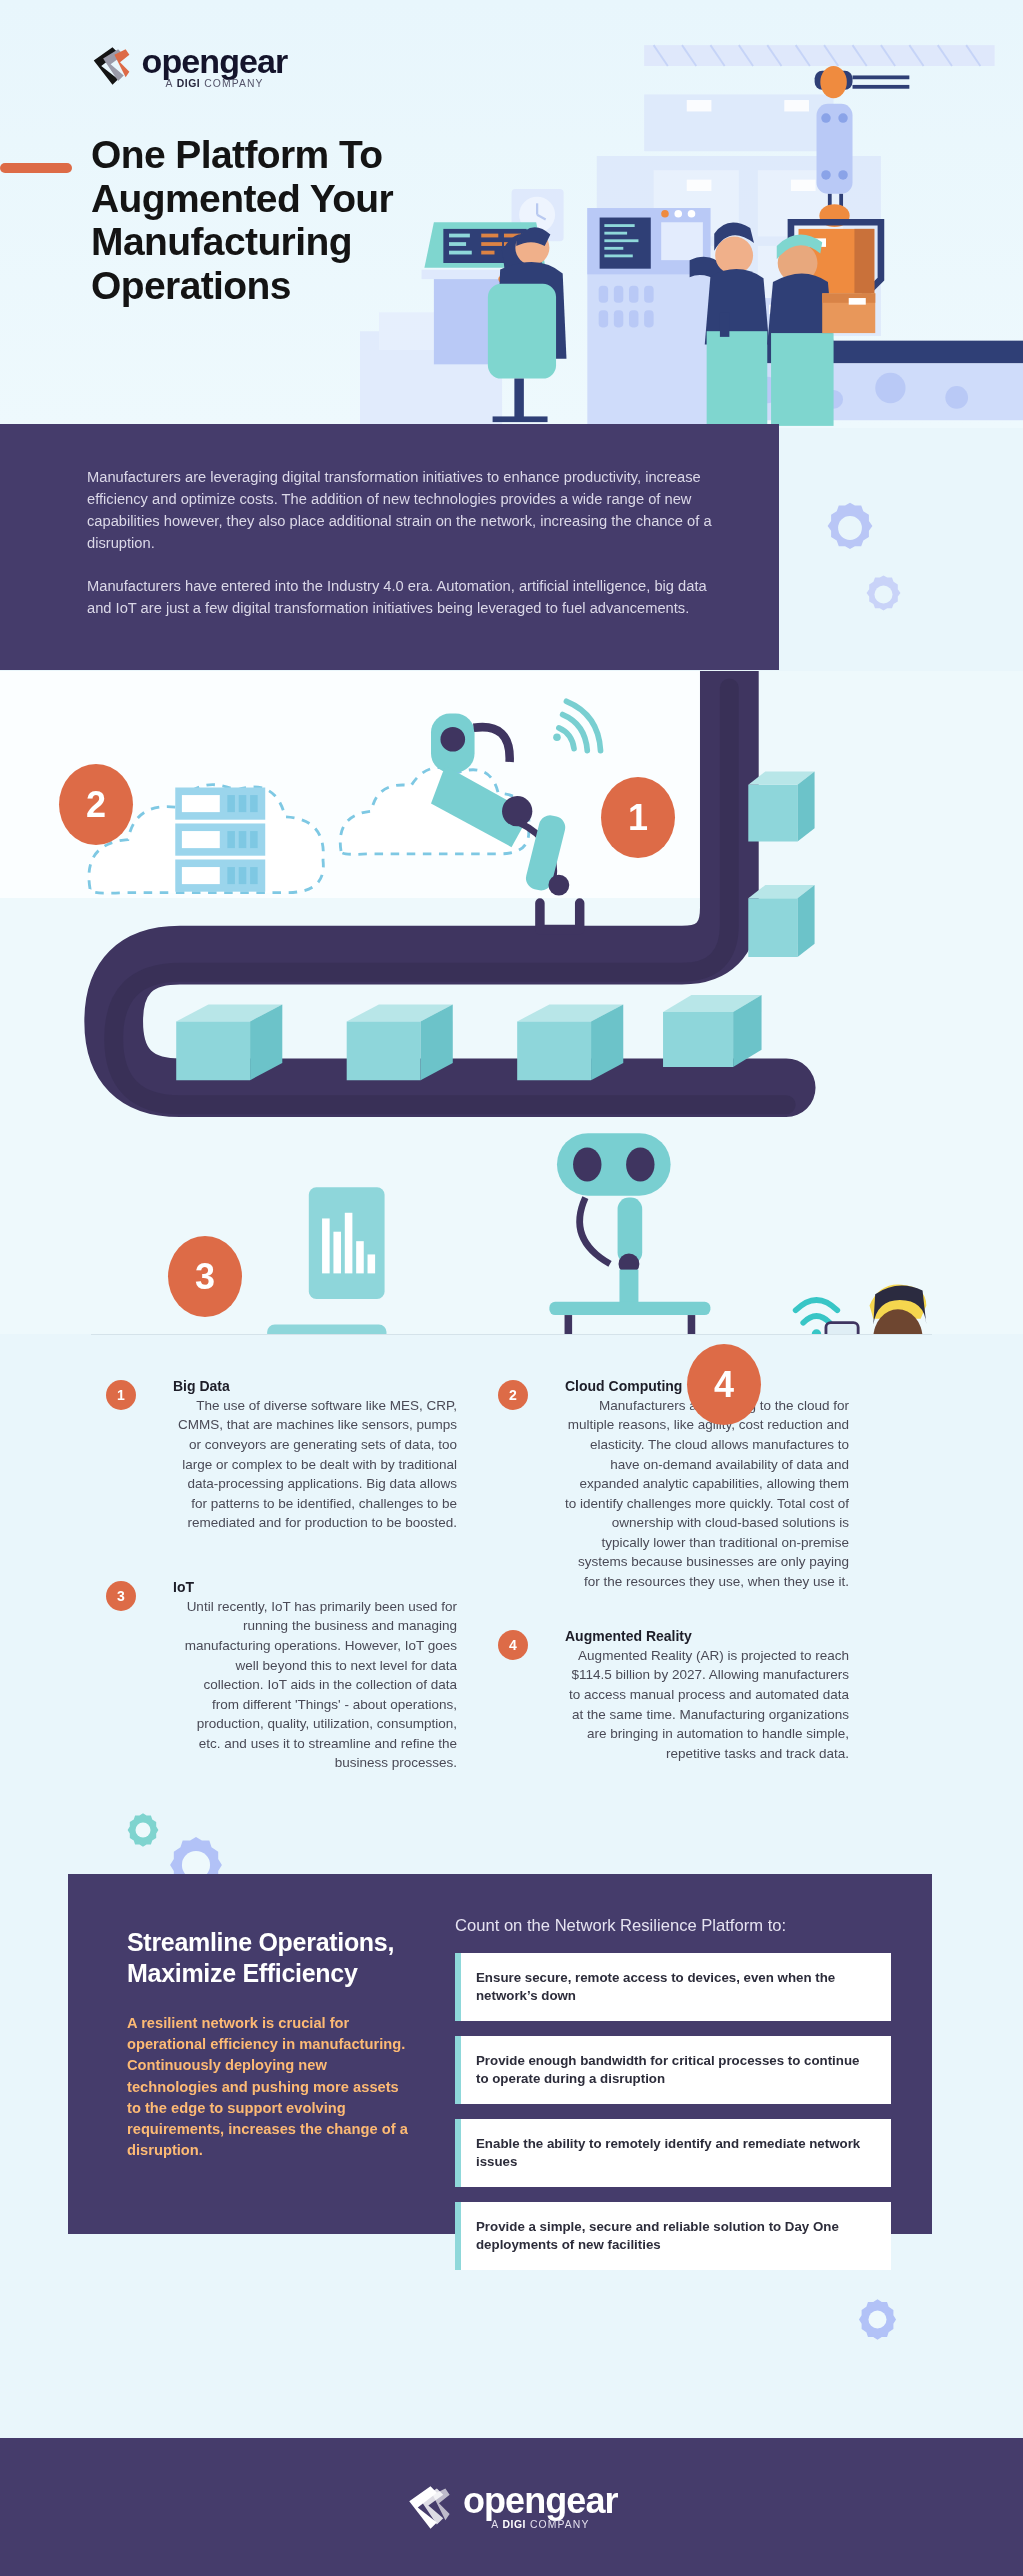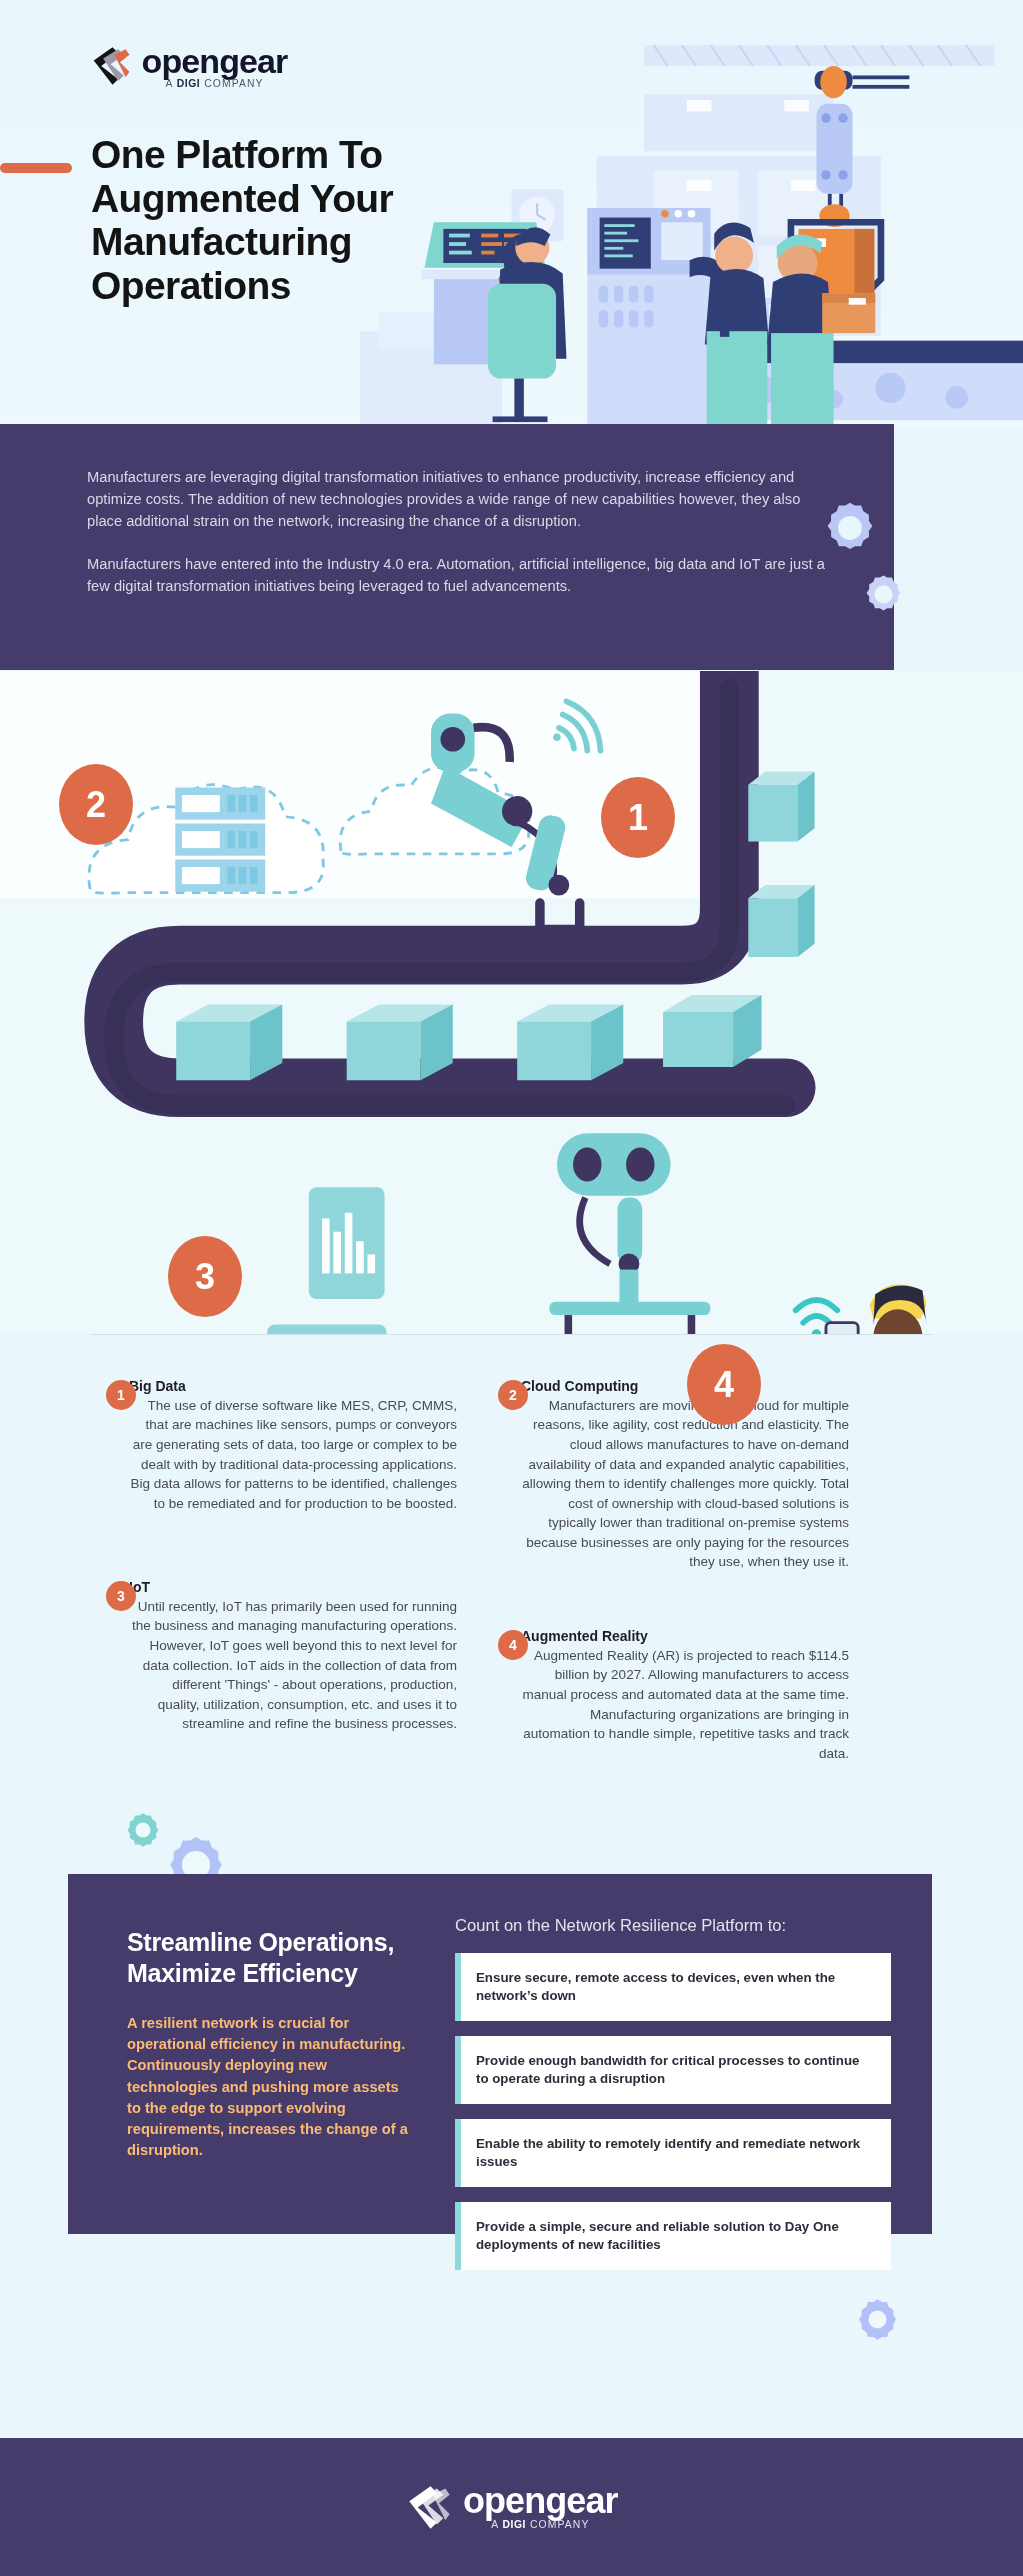--- a/index.html
+++ b/index.html
@@ -22,41 +22,41 @@
   .logo-sub .light { font-weight:400; color:#54546a; letter-spacing:1.1px; }
 
   .title-rule { position:absolute; left:0px; top:163px; width:72px; height:10.4px; background:#dd6b47; border-radius:5.7px; }
   .hero-title { position:absolute; left:91px; top:133px; width:407px;
     font-size:39px; line-height:1.12; font-weight:800; color:#141414; letter-spacing:-0.6px; }
 
   
   .hero-art { position:absolute; right:0; top:28px; width:663px; height:398px; }
 
   
-  .intro { position:absolute; left:0; top:424px; width:894px; height:246px; background:#453c6b; }
+  .intro { position:absolute; left:0; top:424px; width:779px; height:246px; background:#453c6b; }
   .intro-inner { padding:42px 57px 0 87px; }
   .intro p { color:#dbd8e8; font-size:14.7px; line-height:1.5; }
   .intro p + p { margin-top:21px; }
 
   .gear-a { position:absolute; left:815px; top:493px; width:70px; height:70px; color:#b9c6f6; }
   .gear-b { position:absolute; left:857px; top:568px; width:53px; height:53px; color:#c9d3f8; }
 
   
   .flow { position:absolute; left:0; top:671px; width:1023px; height:663px; background:#eef9fc; }
   .flow-white { position:absolute; left:0; top:0; width:748px; height:227px; background:#fbfeff; }
   .badge { position:absolute; width:74px; height:81px; border-radius:50%; background:#dd6b47;
     color:#fff; font-size:36px; font-weight:700; display:flex; align-items:center; justify-content:center; z-index:6; }
   .hr-line { position:absolute; left:91px; top:1334px; width:841px; height:0.9px; background:#d5e3ea; }
 
   
   .points { position:absolute; left:91px; top:1378px; width:853px; }
   .pt { position:absolute; width:351px; }
   .pt .num { position:absolute; left:0; top:1.9px; width:30px; height:30px; border-radius:50%;
     background:#dd6b47; color:#fff; font-size:14px; font-weight:700; display:flex; align-items:center; justify-content:center; }
-  .pt .body { margin-left:23px; }
+  .pt .body { margin-left:67px; }
   .pt h3 { font-size:14px; color:#1d1d28; font-weight:700; margin-bottom:1.9px; }
   .pt p { font-size:13.5px; line-height:1.45; color:#4a4a56;text-align:right; }
 
   
   .cta { position:absolute; left:68px; top:1874px; width:864px; height:360px; background:#453c6b; }
   .cta-left { position:absolute; left:59px; top:53px; width:284px; }
   .cta-left h2 { color:#fff; font-size:25px; line-height:1.22; font-weight:800; letter-spacing:-0.3px; }
   .cta-left p { color:#fdba74; font-size:14.7px; line-height:1.44; font-weight:700; margin-top:25px; }
   .cta-right { position:absolute; left:387px; top:42px; width:436px; }
   .cta-right h4 { color:#e6e3f1; font-size:16.6px; font-weight:400; margin-bottom:17px; }

